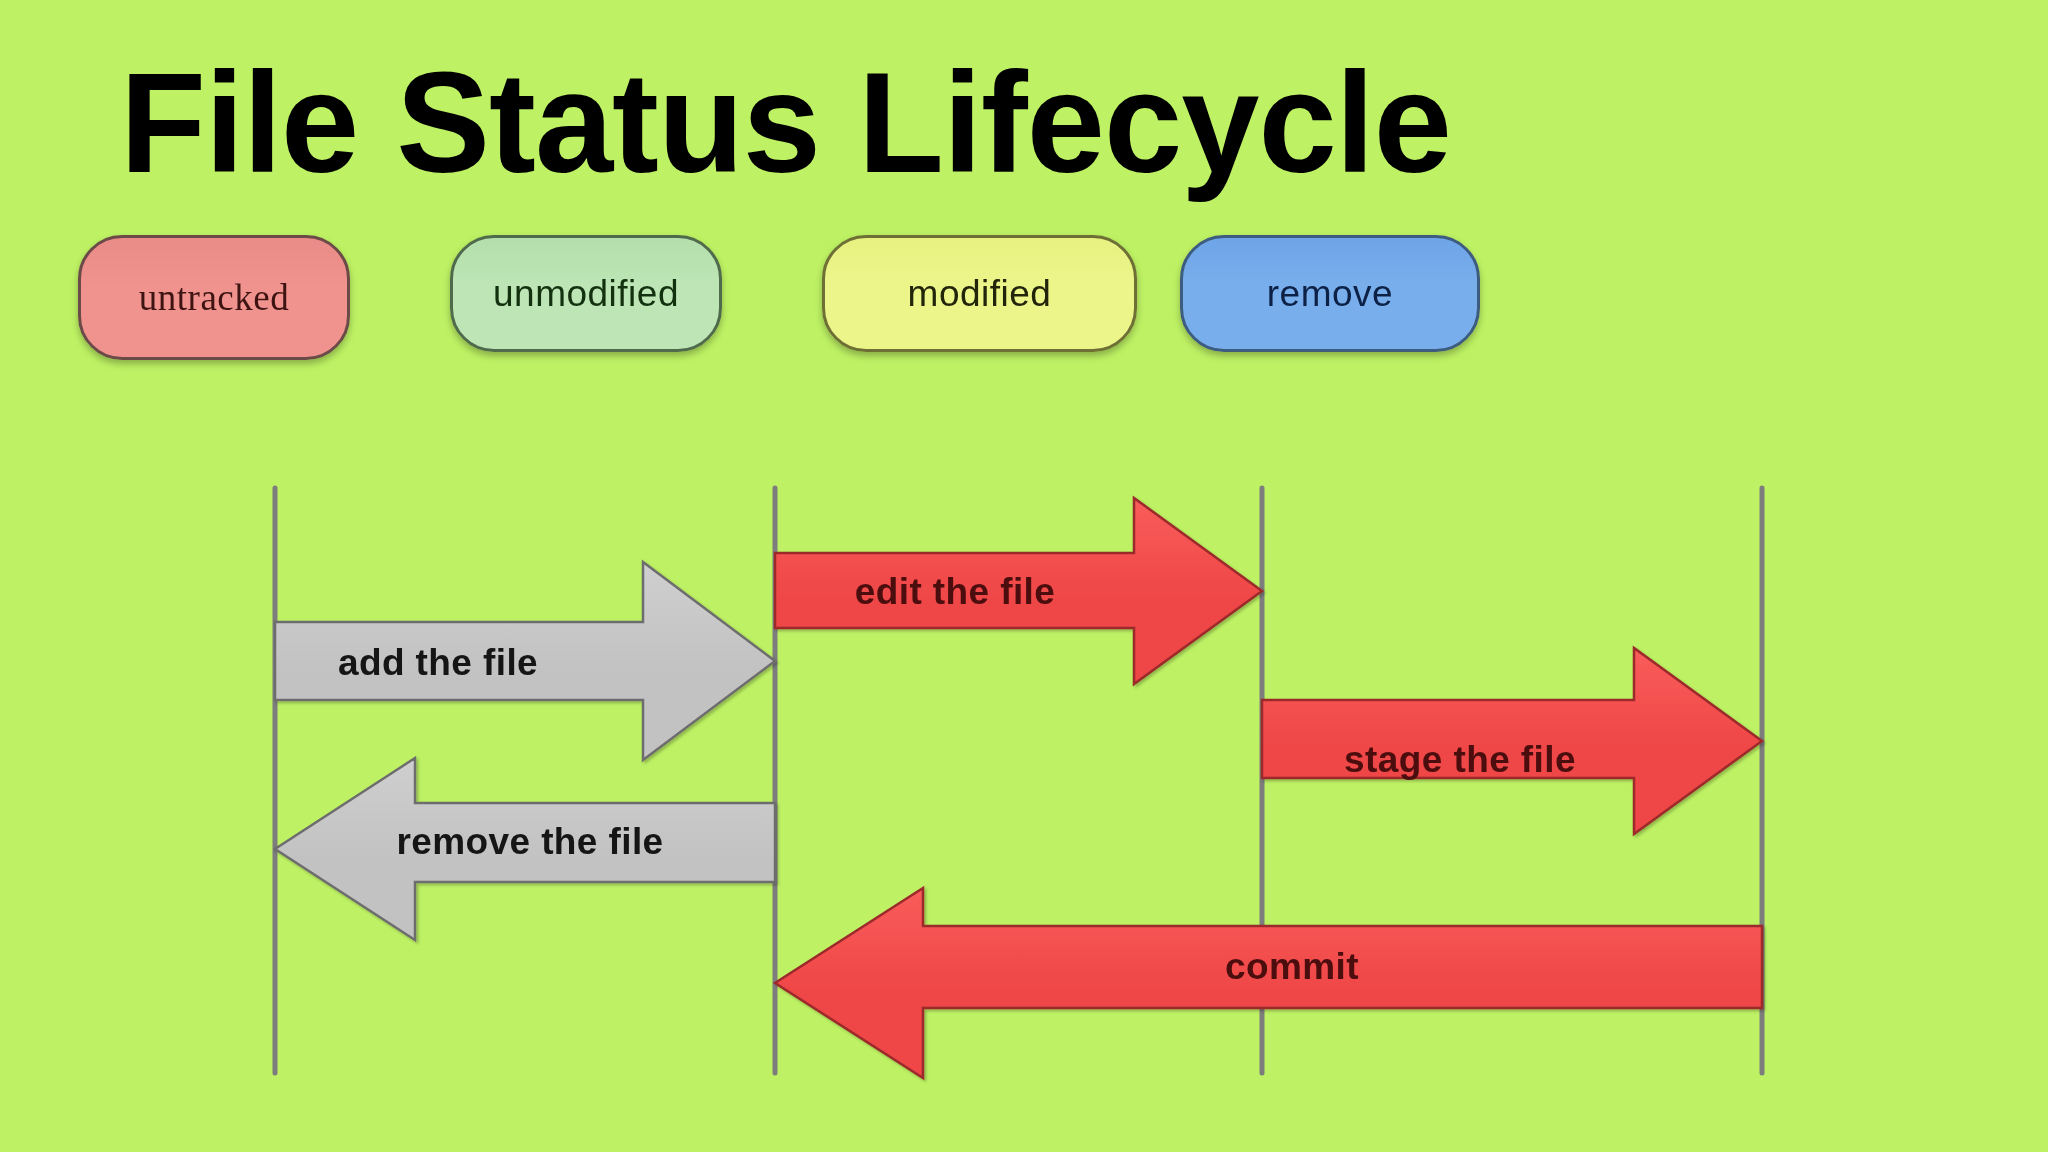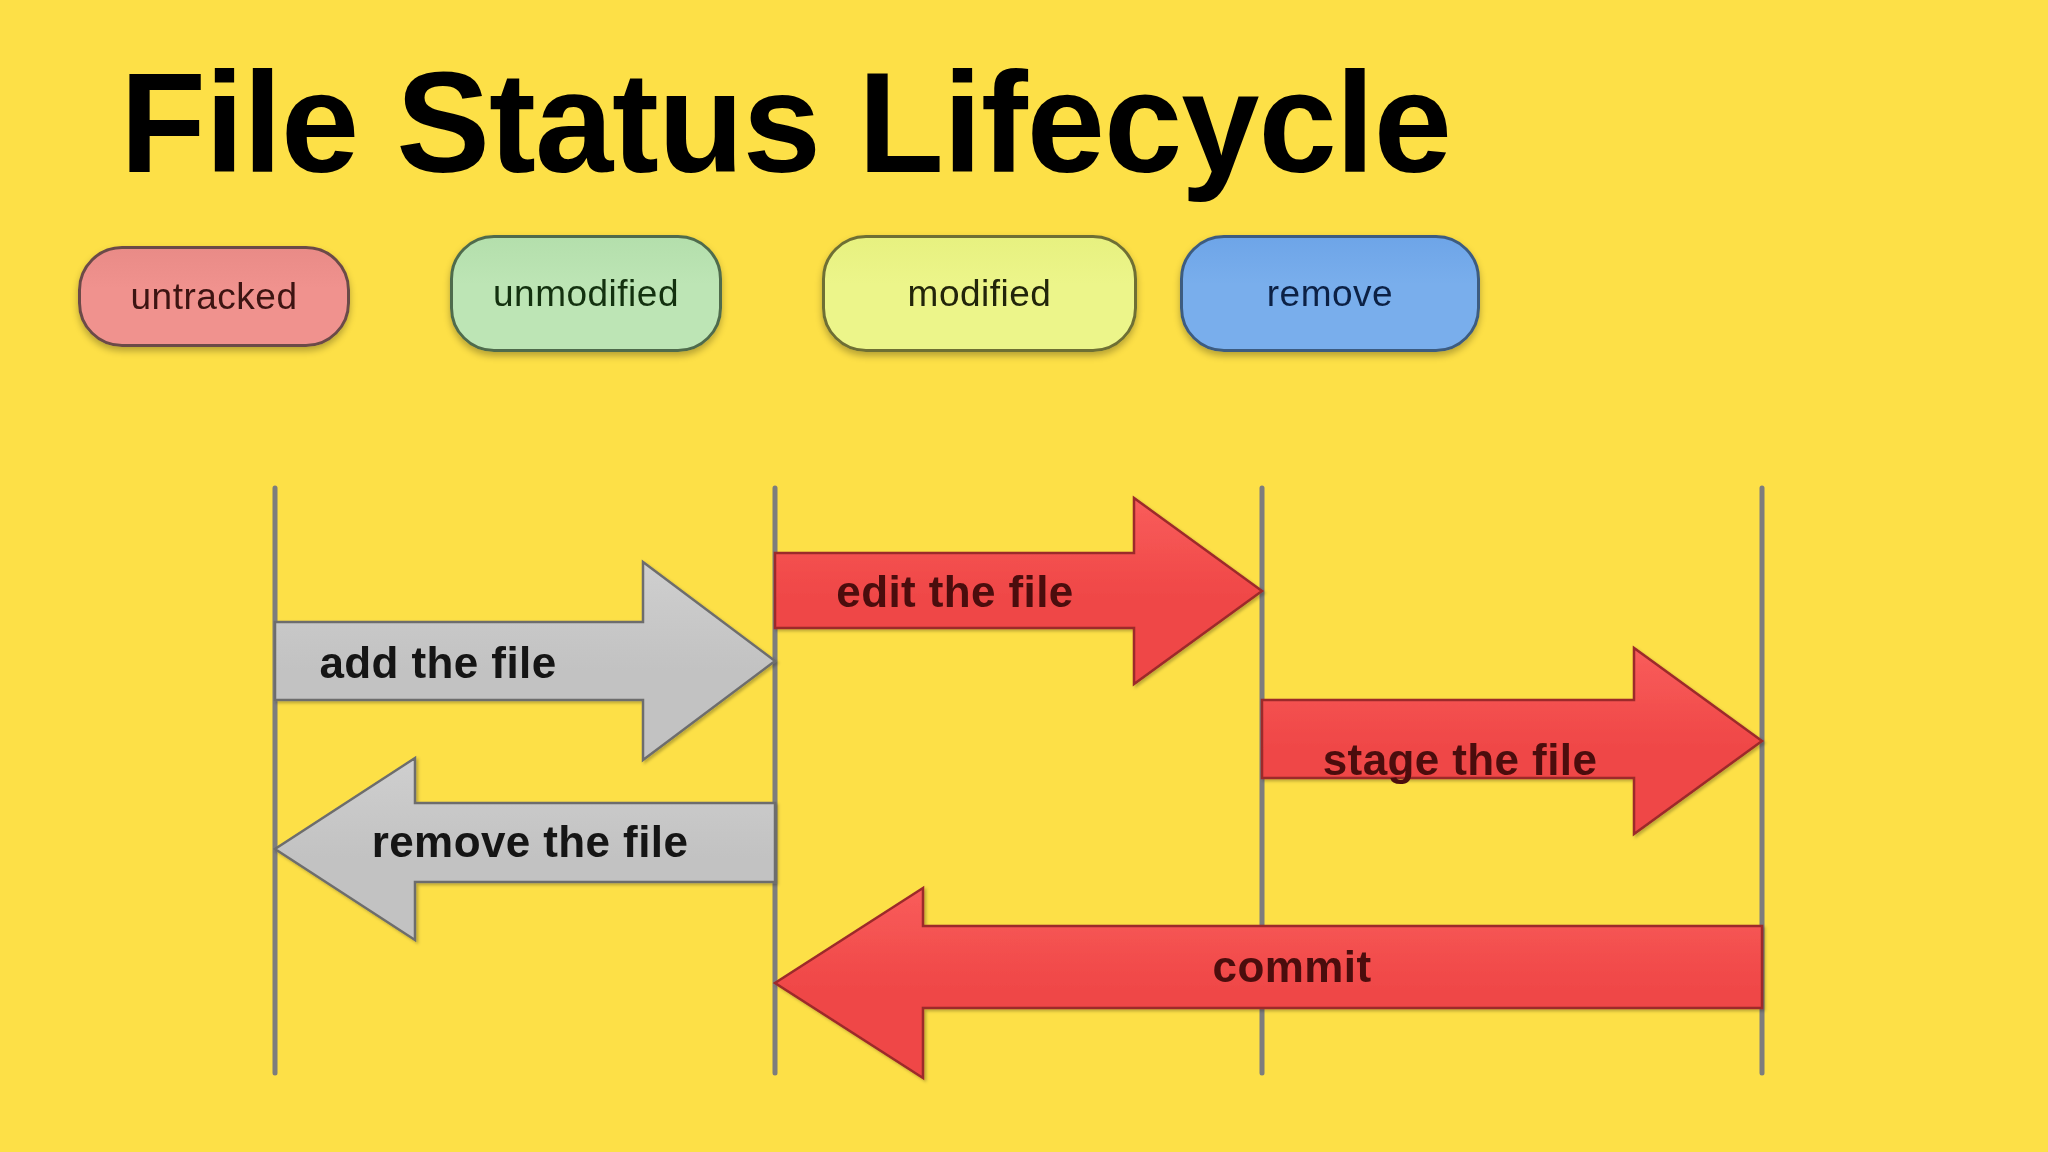--- a/index.html
+++ b/index.html
@@ -8,21 +8,21 @@
     padding: 0;
     background: #ffffff;
   }
   body {
     font-family: "Liberation Sans", sans-serif;
   }
   #stage {
     position: relative;
     width: 2048px;
     height: 1152px;
-    background: #fde047;
+    background: #bef264;
     overflow: hidden;
   }
 
   
   .title {
     position: absolute;
     left: 120px;
     top: 52px;
     font-family: "Liberation Sans", sans-serif;
     font-weight: bold;
@@ -61,21 +61,21 @@
     letter-spacing: 0.5px;
     box-shadow: 0 4px 7px rgba(0,0,0,0.28);
   }
   .state-box .label { pointer-events: none; }
 
   
   .arrow-label {
     position: absolute;
     font-family: "Liberation Sans", sans-serif;
     font-weight: bold;
-    font-size: 44px;
+    font-size: 37px;
     letter-spacing: 0.4px;
     white-space: nowrap;
     transform: translate(-50%, -50%);
     pointer-events: none;
   }
   .arrow-label.grey  { color: #151515; text-align: right; }
   .arrow-label.red   { color: #4b0d0d; }
 </style>
 </head>
 <body>
@@ -130,21 +130,21 @@
           <polygon points="775,553 1134,553 1134,498 1262,591 1134,684 1134,628 775,628" fill="url(#g_edit-the-file)" stroke="#9c2a2a" stroke-width="2.5" stroke-linejoin="miter" filter="url(#lineshadow)"></polygon>
           <polygon points="775,803 415,803 415,758 275,849 415,940 415,882 775,882" fill="url(#g_remove-the-file)" stroke="#6d6d6d" stroke-width="2.5" stroke-linejoin="miter" filter="url(#lineshadow)"></polygon>
           <polygon points="1262,700 1634,700 1634,648 1762,741 1634,834 1634,778 1262,778" fill="url(#g_stage-the-file)" stroke="#9c2a2a" stroke-width="2.5" stroke-linejoin="miter" filter="url(#lineshadow)"></polygon>
           <polygon points="1762,926 923,926 923,888 775,983 923,1078 923,1008 1762,1008" fill="url(#g_commit)" stroke="#9c2a2a" stroke-width="2.5" stroke-linejoin="miter" filter="url(#lineshadow)"></polygon>
         </g>
       <g id="boxes-layer"></g>
     </svg>
   </div>
 
   <div id="boxes-overlay">
-      <div class="state-box" style="left: 78px; top: 246px; width: 272px; height: 101px; background: linear-gradient(rgb(233, 139, 135) 0%, rgb(240, 146, 142) 42%, rgb(240, 146, 142) 100%); border: 3px solid rgb(107, 74, 72); color: rgb(61, 20, 18);">
+      <div class="state-box" style="left: 78px; top: 235px; width: 272px; height: 125px; background: linear-gradient(rgb(233, 139, 135) 0%, rgb(240, 146, 142) 42%, rgb(240, 146, 142) 100%); border: 3px solid rgb(107, 74, 72); color: rgb(61, 20, 18); font-family: Liberation Serif, serif;">
         <span class="label">untracked</span>
       </div>
       <div class="state-box" style="left: 450px; top: 235px; width: 272px; height: 117px; background: linear-gradient(rgb(180, 223, 172) 0%, rgb(189, 229, 181) 42%, rgb(189, 229, 181) 100%); border: 3px solid rgb(79, 107, 76); color: rgb(19, 49, 15);">
         <span class="label">unmodified</span>
       </div>
       <div class="state-box" style="left: 822px; top: 235px; width: 315px; height: 117px; background: linear-gradient(rgb(231, 241, 128) 0%, rgb(236, 245, 138) 42%, rgb(236, 245, 138) 100%); border: 3px solid rgb(110, 111, 52); color: rgb(34, 37, 10);">
         <span class="label">modified</span>
       </div>
       <div class="state-box" style="left: 1180px; top: 235px; width: 300px; height: 117px; background: linear-gradient(rgb(110, 165, 232) 0%, rgb(121, 174, 236) 42%, rgb(121, 174, 236) 100%); border: 3px solid rgb(61, 92, 128); color: rgb(12, 33, 69);">
         <span class="label">remove</span>

